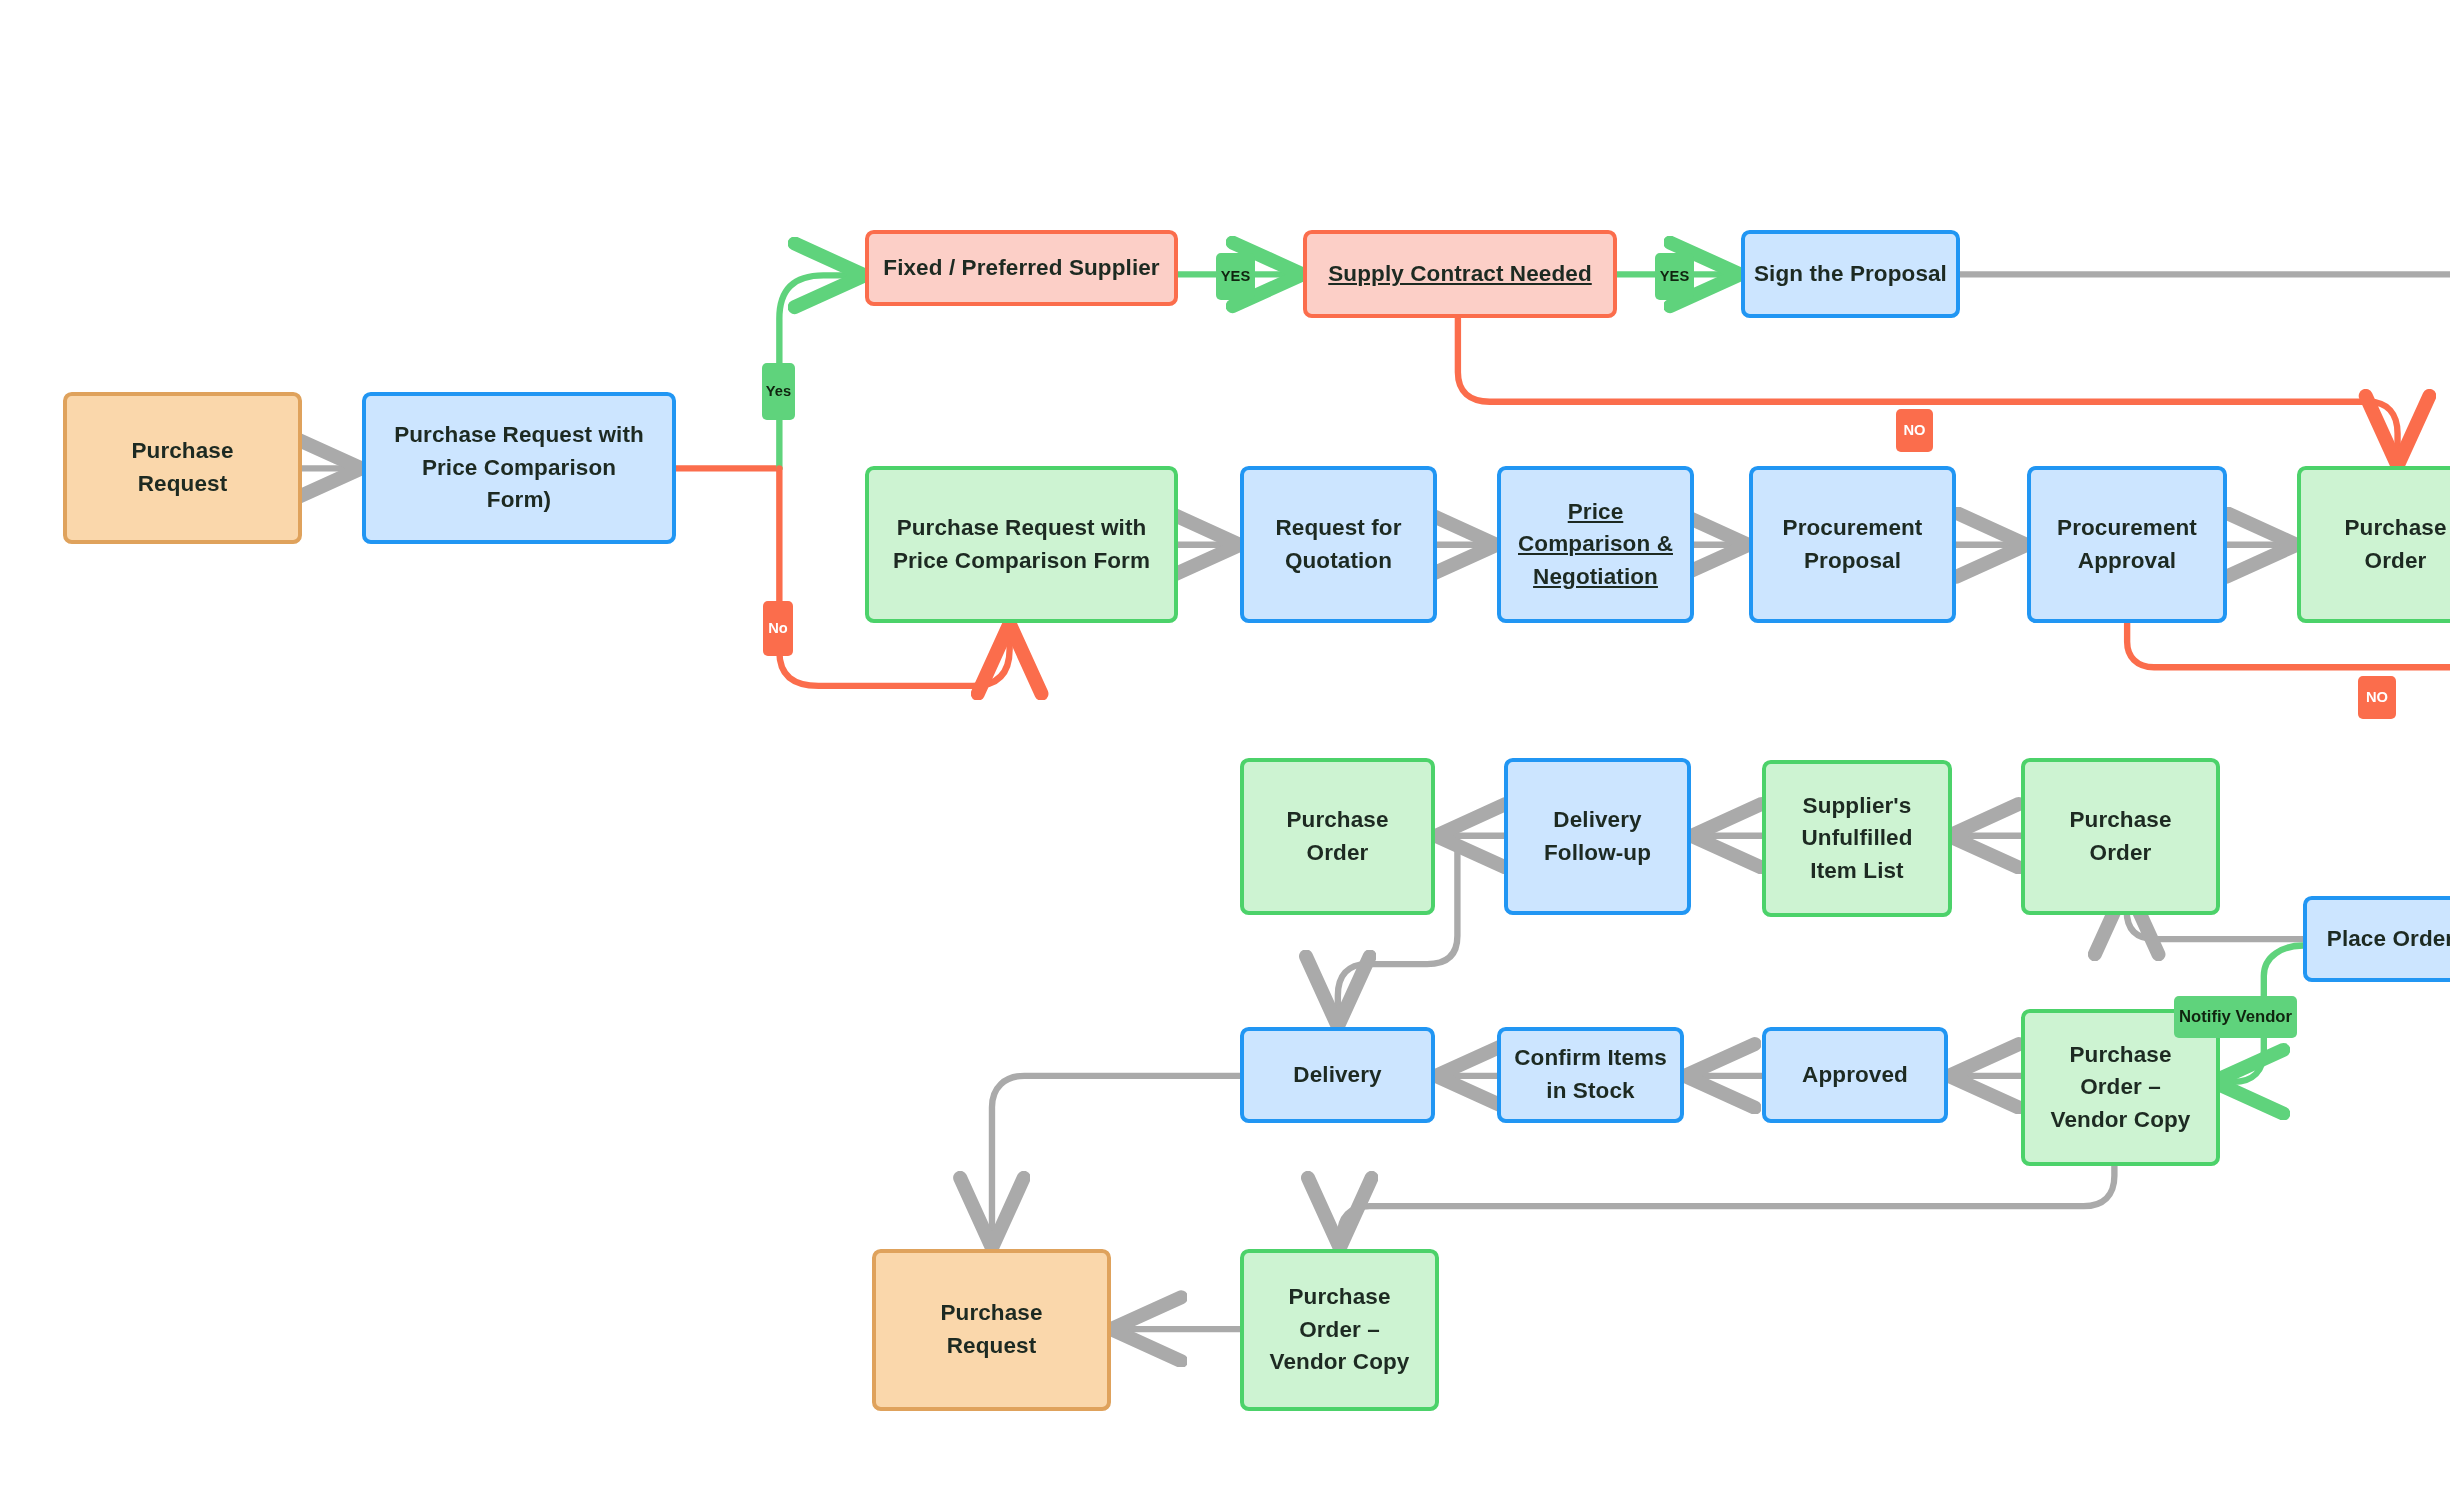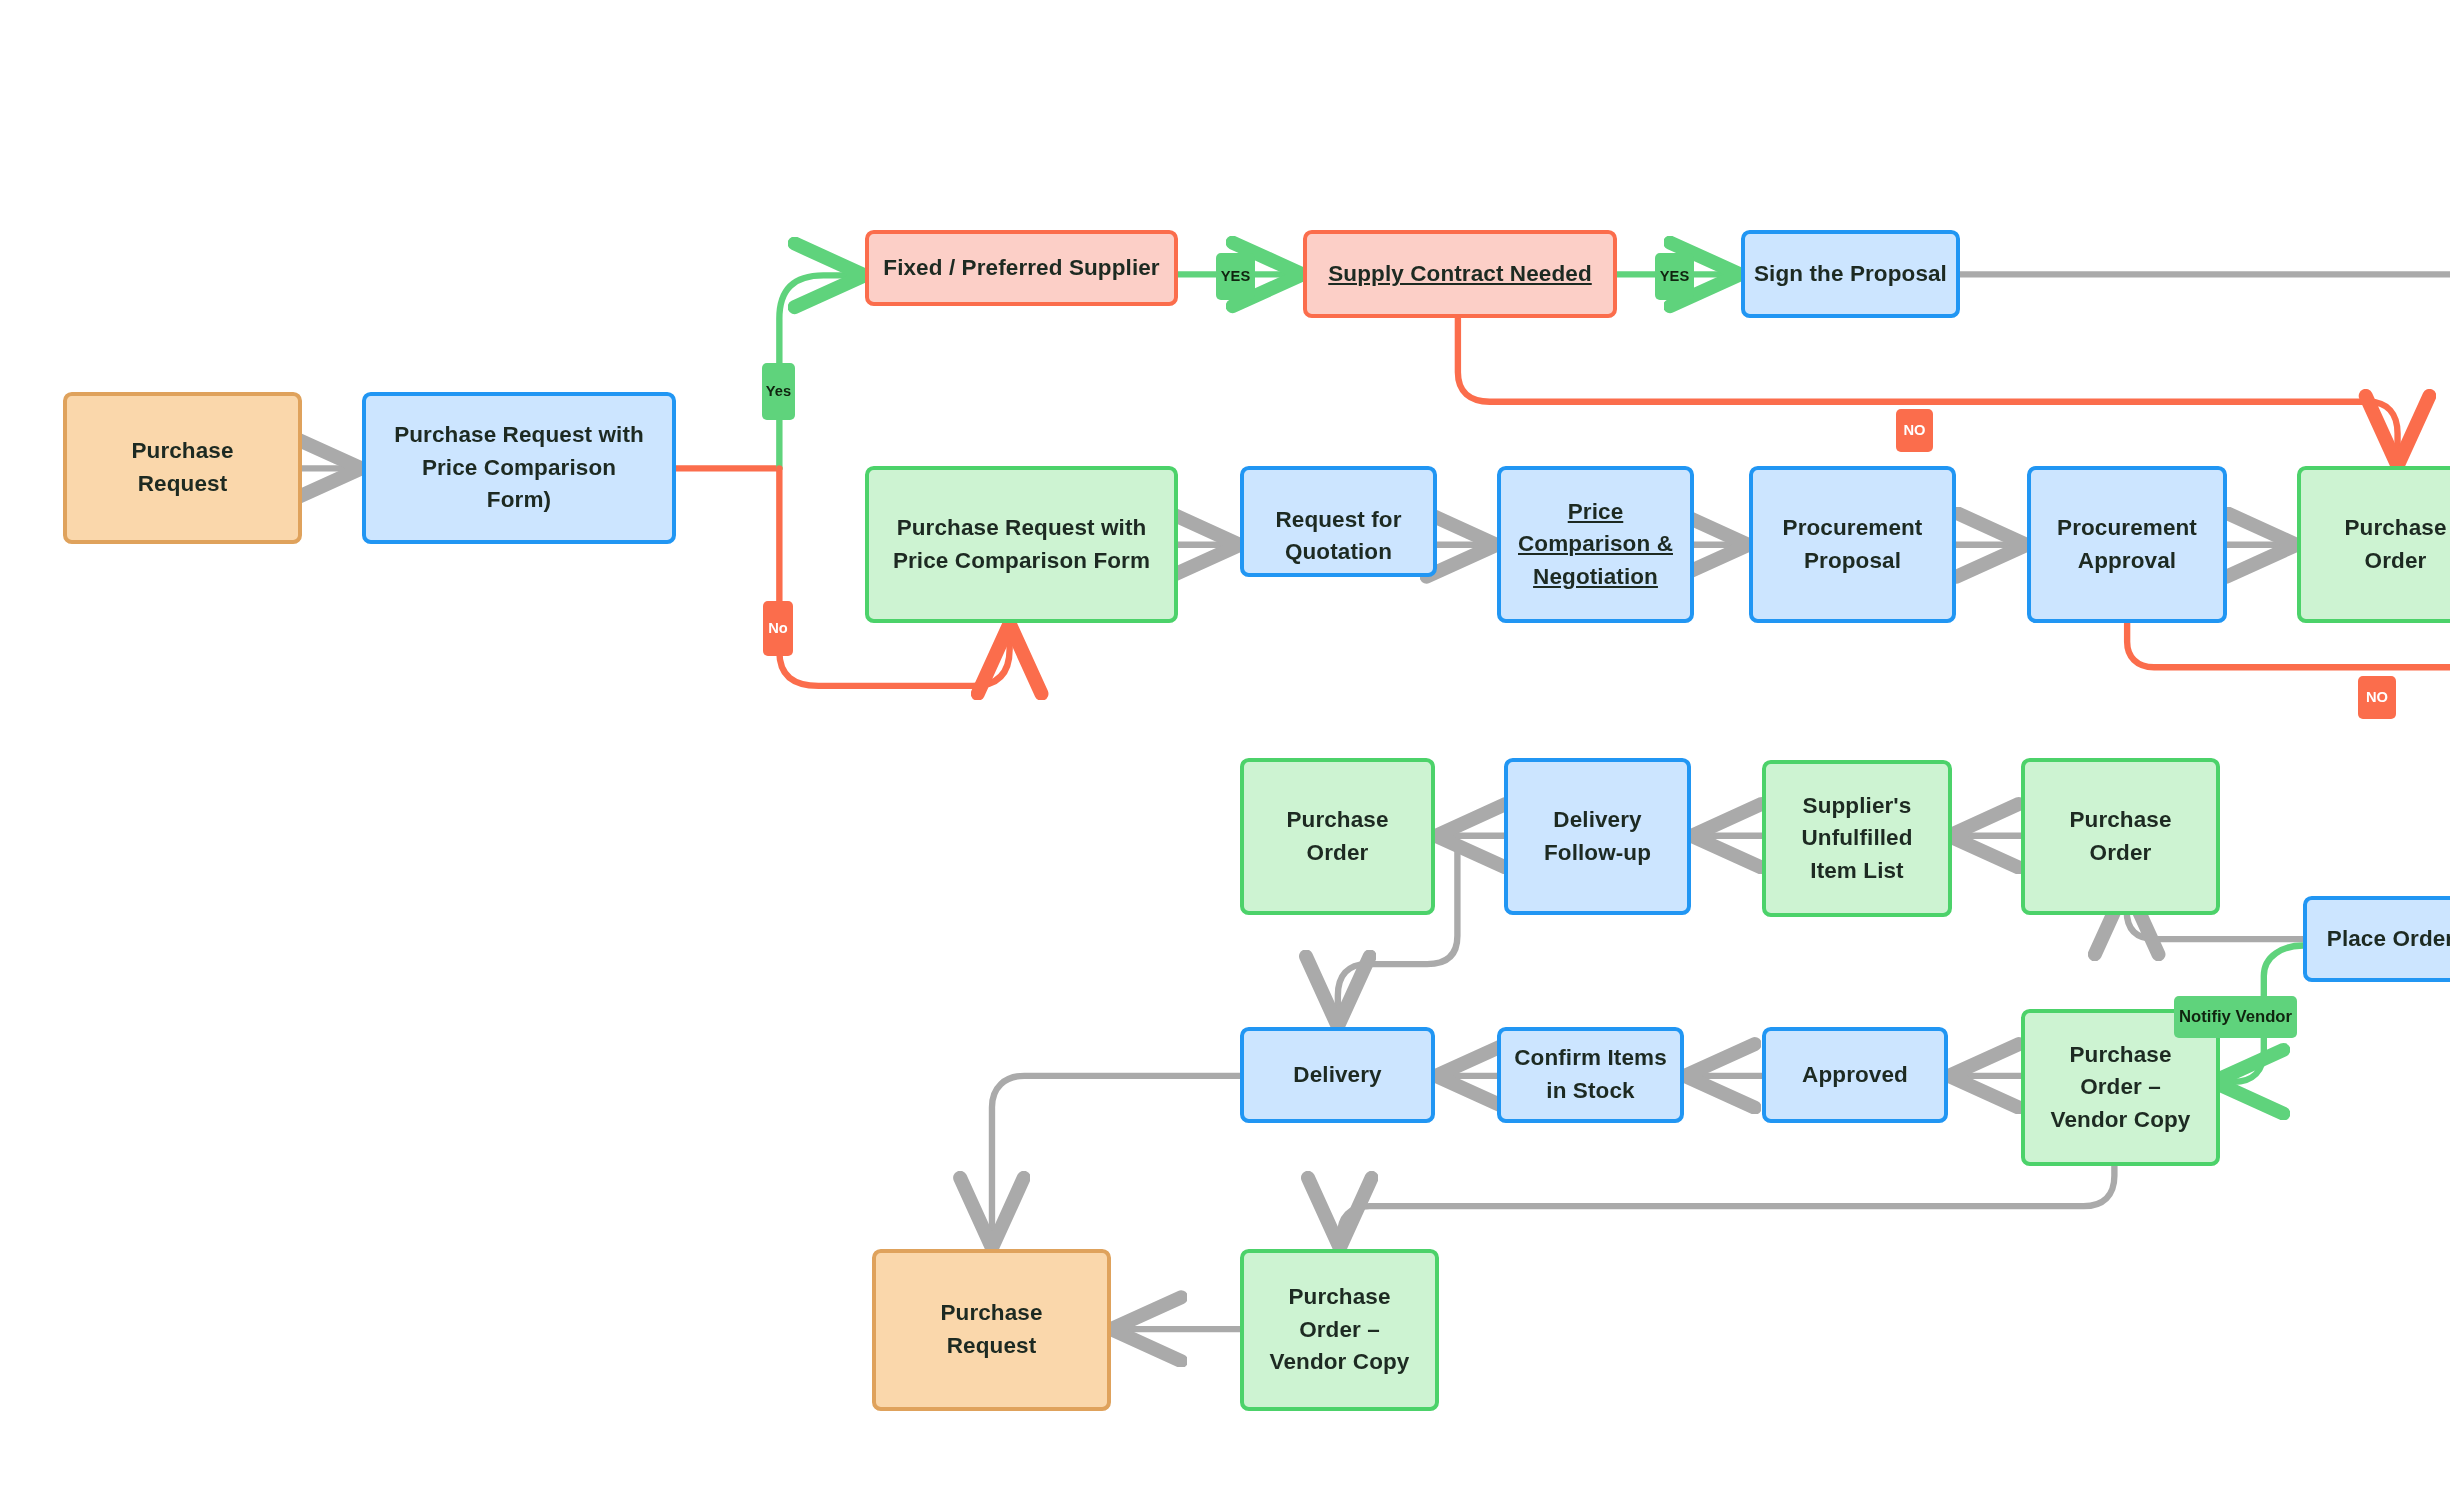--- a/index.html
+++ b/index.html
@@ -152,21 +152,21 @@
       <div class="node node-red" style="left: 1303px; top: 230px; width: 314px; height: 88px; font-size: 22.5px;">
         <span style="white-space: pre-line; text-decoration: underline;">Supply Contract Needed</span>
       </div>
       <div class="node node-blue" style="left: 1741px; top: 230px; width: 219px; height: 88px; font-size: 22.5px;">
         <span style="white-space: pre-line;">Sign the Proposal</span>
       </div>
       <div class="node node-green" style="left: 865px; top: 466px; width: 313px; height: 157px; font-size: 22.5px;">
         <span style="white-space: pre-line;">Purchase Request with
 Price Comparison Form</span>
       </div>
-      <div class="node node-blue" style="left: 1240px; top: 466px; width: 197px; height: 111px; font-size: 22.5px; align-items: flex-end;">
+      <div class="node node-blue" style="left: 1240px; top: 466px; width: 197px; height: 157px; font-size: 22.5px;">
         <span style="white-space: pre-line;">Request for
 Quotation</span>
       </div>
       <div class="node node-blue" style="left: 1497px; top: 466px; width: 197px; height: 157px; font-size: 22.5px; text-decoration: underline;">
         <span style="white-space: pre-line;">Price
 Comparison &amp;
 Negotiation</span>
       </div>
       <div class="node node-blue" style="left: 1749px; top: 466px; width: 207px; height: 157px; font-size: 22.5px;">
         <span style="white-space: pre-line;">Procurement

